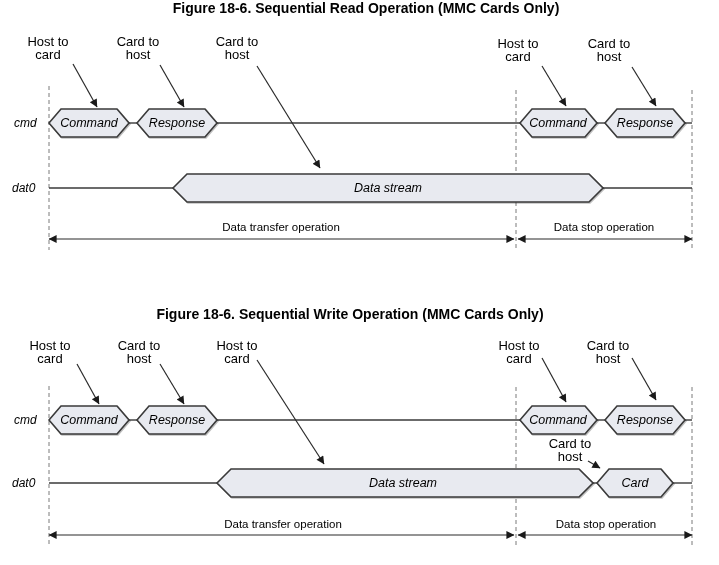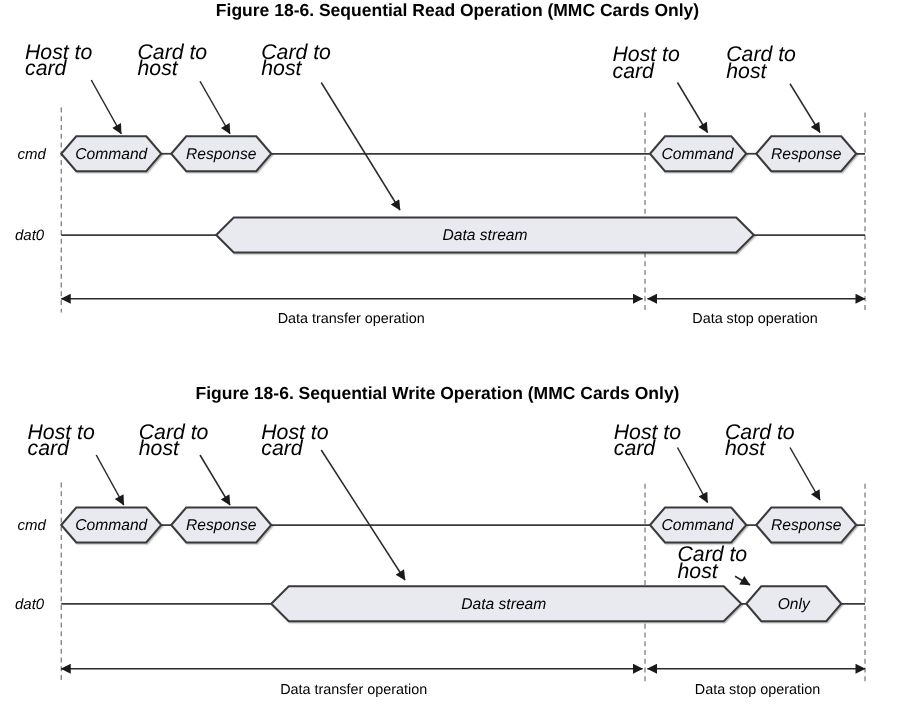--- a/index.html
+++ b/index.html
@@ -4,24 +4,24 @@
 <style>
   html,body { margin:0; padding:0; background:#ffffff; }
   .canvas {
     position:relative; width:719px; height:565px; background:#ffffff;
     font-family:"Liberation Sans", sans-serif; color:#000;
     overflow:hidden;
   }
   .layer { position:absolute; left:0; top:0; }
   .t { position:absolute; }
   .title { font-weight:bold; font-size:14px; text-align:center; width:700px; white-space:nowrap; }
-  .ann { font-size:17px; line-height:13px; text-align:left; width:56px;font-style:italic; }
+  .ann { font-size:13px; line-height:13px; text-align:center; width:56px; }
   .sig { font-size:12px; white-space:nowrap;font-style:italic; }
   .shape-label { font-size:12.5px; white-space:nowrap; transform:translate(-50%,-50%);font-style:italic; }
-  .measure { font-size:11.5px; text-align:center; width:150px; white-space:nowrap;margin-top:28px; }
+  .measure { font-size:11.5px; text-align:center; width:150px; white-space:nowrap; }
   svg .hex { fill:#e8eaf0; stroke:#3a3a3a; stroke-width:1.6; filter:drop-shadow(1px 1px 0.5px rgba(0,0,0,0.25)); }
   svg .wire { stroke:#3a3a3a; stroke-width:1.4; fill:none; }
   svg .dash { stroke:#7a7a7a; stroke-width:1; fill:none; stroke-dasharray:4 3; }
   svg .arrowline { stroke:#2a2a2a; stroke-width:1.2; fill:none; }
 </style>
 </head>
 <body>
 
 <div class="canvas">
 
@@ -126,18 +126,18 @@
   <div class="t ann" style="left:542px; top:437px;">Card to host</div>
 
   <div class="t sig" style="left:14px; top:413px;">cmd</div>
   <div class="t sig" style="left:12px; top:476px;">dat0</div>
 
   <div class="t shape-label" style="left:89px;  top:420px;">Command</div>
   <div class="t shape-label" style="left:177px; top:420px;">Response</div>
   <div class="t shape-label" style="left:403px; top:483px;">Data stream</div>
   <div class="t shape-label" style="left:558px; top:420px;">Command</div>
   <div class="t shape-label" style="left:645px; top:420px;">Response</div>
-  <div class="t shape-label" style="left:635px; top:483px;">Only</div>
+  <div class="t shape-label" style="left:635px; top:483px;">Card</div>
 
   <div class="t measure" style="left:208px; top:518px;">Data transfer operation</div>
   <div class="t measure" style="left:531px; top:518px;">Data stop operation</div>
 
 </div>
 
 </body></html>

